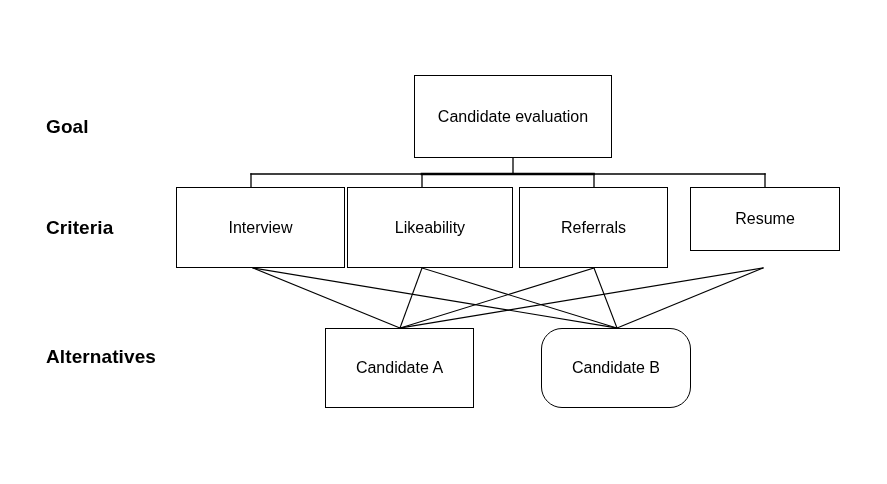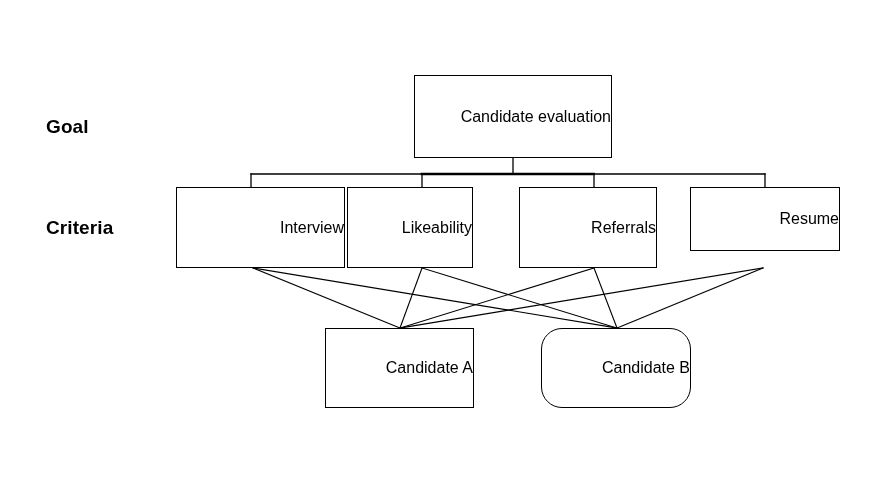--- a/index.html
+++ b/index.html
@@ -33,21 +33,21 @@
     white-space: nowrap;
     letter-spacing: 0.1px;
   }
   .node-box {
     position: absolute;
     box-sizing: border-box;
     border: 1.4px solid #000000;
     background: #ffffff;
     display: flex;
     align-items: center;
-    justify-content: flex-end;
+    justify-content: center;
   }
   .node-label {
     font-family: "Liberation Sans", sans-serif;
     font-size: 16px;
     color: #000000;
     text-align: center;
     white-space: nowrap;
     line-height: 1.1;
   }
 </style>
@@ -73,33 +73,34 @@
         <line x1="422" y1="268" x2="617" y2="328"></line>
         <line x1="594" y1="268" x2="400" y2="328"></line>
         <line x1="594" y1="268" x2="617" y2="328"></line>
         <line x1="763" y1="268" x2="400" y2="328"></line>
         <line x1="763" y1="268" x2="617" y2="328"></line>
       </g>
   </svg>
 
   <div class="row-label" style="left: 46px; top: 116px;">Goal</div>
   <div class="row-label" style="left: 46px; top: 217px; text-align: right;">Criteria</div>
+  <div class="row-label" style="left: 46px; top: 346px;">Alternatives</div>
 
   <div class="node-box" style="left: 414px; top: 75px; width: 198px; height: 83px;">
     <span class="node-label">Candidate evaluation</span>
   </div>
 
   <div id="criteria-layer">
       <div class="node-box" style="left: 176px; top: 187px; width: 169px; height: 81px;">
         <span class="node-label">Interview</span>
       </div>
-      <div class="node-box" style="left: 347px; top: 187px; width: 126px; height: 81px;">
+      <div class="node-box" style="left: 347px; top: 187px; width: 166px; height: 81px;">
         <span class="node-label">Likeability</span>
       </div>
-      <div class="node-box" style="left: 519px; top: 187px; width: 138px; height: 81px;">
+      <div class="node-box" style="left: 519px; top: 187px; width: 149px; height: 81px;">
         <span class="node-label">Referrals</span>
       </div>
       <div class="node-box" style="left: 690px; top: 187px; width: 150px; height: 64px;">
         <span class="node-label">Resume</span>
       </div>
     </div>
   <div id="alternatives-layer">
       <div class="node-box" style="left: 325px; top: 328px; width: 149px; height: 80px;">
         <span class="node-label">Candidate A</span>
       </div>

